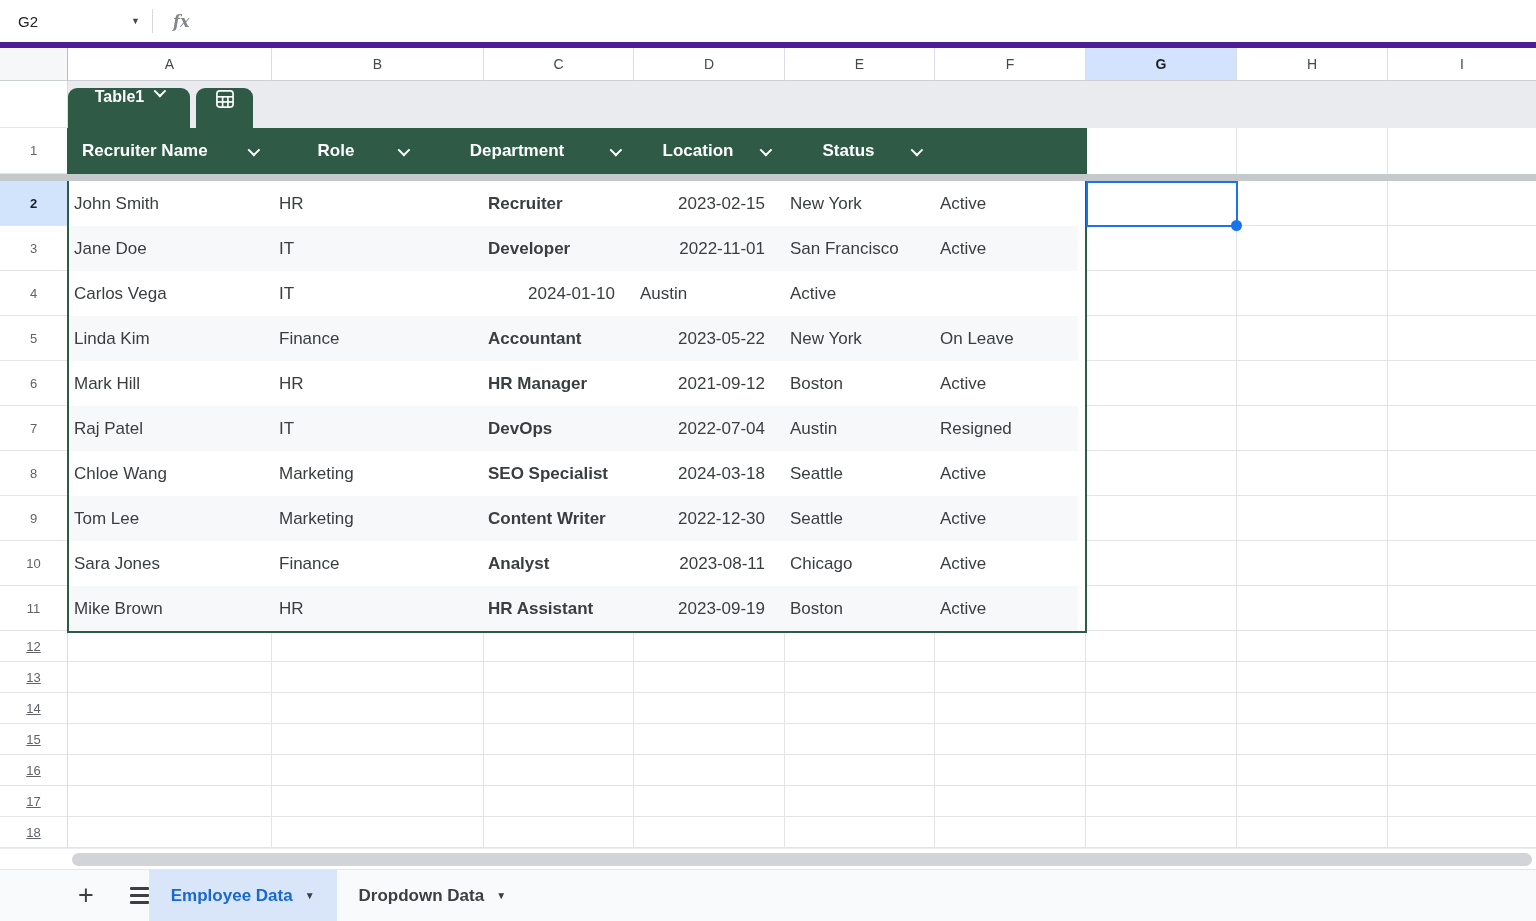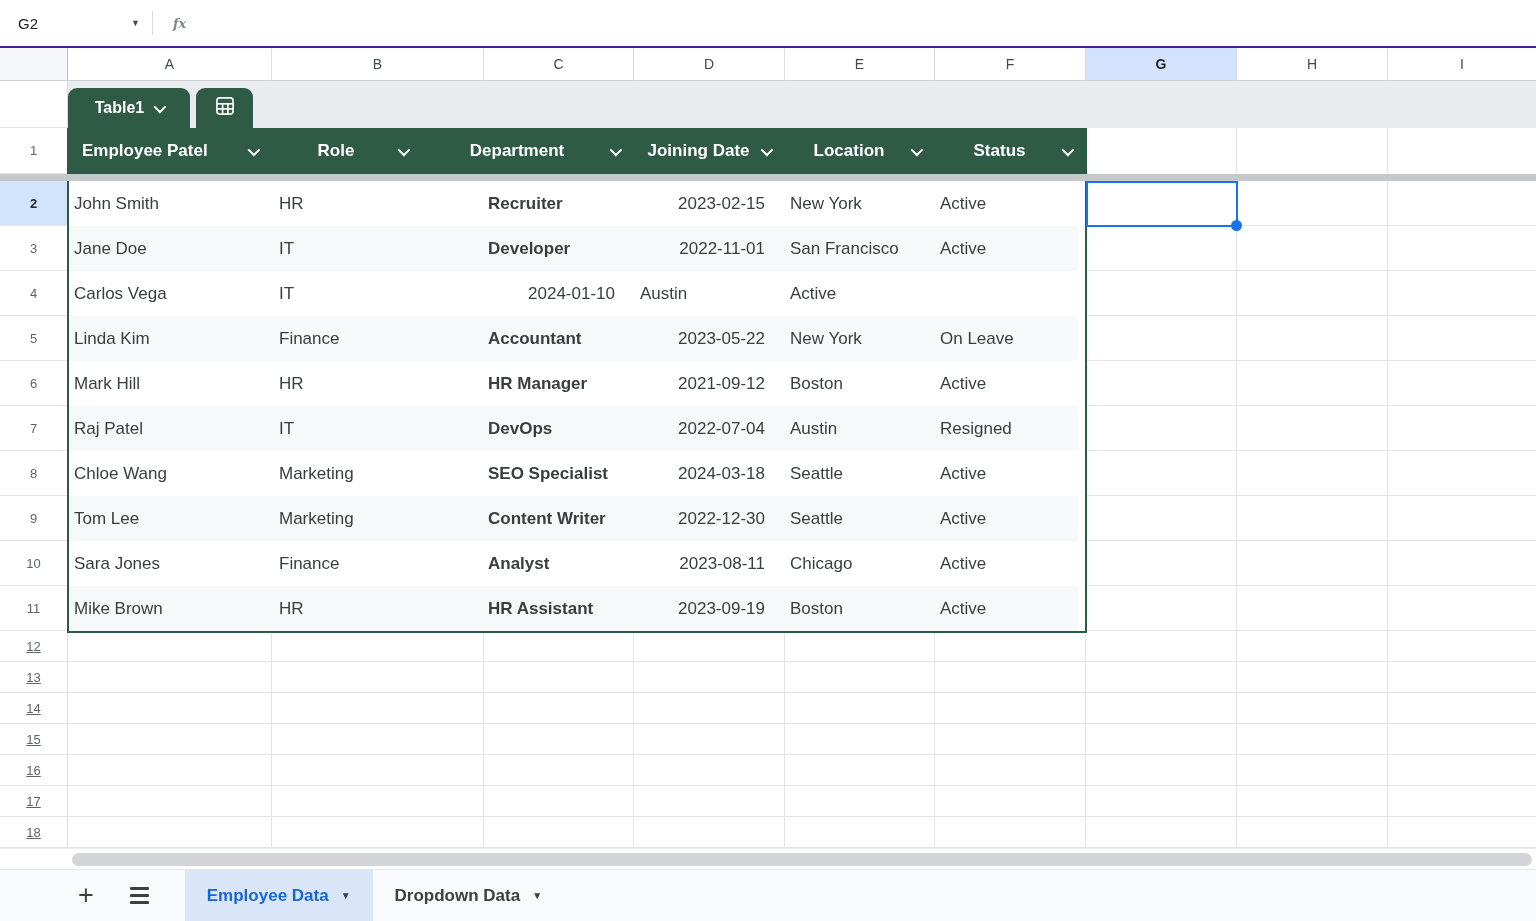--- a/index.html
+++ b/index.html
@@ -2,40 +2,40 @@
 <html><head>
 <meta charset="utf-8">
 <style>
   * { box-sizing: border-box; margin: 0; padding: 0; }
   html,body { background:#fff; }
   body { font-family: "Liberation Sans", sans-serif; }
   .screen { position:relative; width:1536px; height:921px; background:#fff; overflow:hidden; }
 
   
   .topbar { position:absolute; top:0; left:0; width:1536px; height:48px; background:#fff;
-            display:flex; align-items:center; border-bottom:2px solid #4c1d95; }
+            display:flex; align-items:center; border-bottom:6px solid #4c1d95; }
   .namebox { display:flex; align-items:center; width:150px; padding-left:18px; height:100%; cursor:pointer; }
   .nb-value { font-size:15px; color:#202124; }
   .nb-arrow { margin-left:auto; margin-right:10px; font-size:9px; color:#45494d; }
   .vsep { width:1px; height:24px; background:#d7d9dc; margin:0 14px 0 2px; }
-  .fx { font-family:"DejaVu Serif", serif; font-style:italic; font-weight:600; font-size:13px; color:#80868b; margin-left:6px; }
+  .fx { font-family:"DejaVu Serif", serif; font-style:italic; font-weight:600; font-size:16px; color:#80868b; margin-left:6px; }
 
   
   .colheaders { position:absolute; top:48px; left:0; width:1536px; height:33px; display:flex; }
   .corner { width:68px; height:100%; background:#f6f7f8; border-right:1px solid #b9bcbf; border-bottom:1px solid #cdd0d3; }
   .colh { height:100%; display:flex; align-items:center; justify-content:center; font-size:14px; color:#45494c;
           background:#fff; border-right:1px solid #dadcdf; border-bottom:1px solid #cdd0d3; cursor:pointer; }
   .colh.sel { background:#d3e3fd; color:#1b1f24; font-weight:bold; }
   .w0{width:204px}.w1{width:212px}.w2{width:150px}.w3{width:151px}.w4{width:150px}
   .w5{width:151px}.w6{width:151px}.w7{width:151px}.w8{width:148px;border-right:none}
 
   
   .chipband { position:absolute; top:81px; left:68px; width:1468px; height:47px; background:#e9ebee; }
   .chip { position:absolute; bottom:0; height:40px; background:#2e5a46; border-radius:9px 9px 0 0;
-          display:flex; align-items:center; justify-content:center; cursor:pointer; }
+          display:flex; justify-content:center; cursor:pointer; }
   .chip-name { left:0; width:122px; gap:10px; }
   .chip-name span.lbl { color:#fff; font-size:16px; font-weight:bold; }
   .chip-tool { left:128px; width:57px; }
 
   .chev { display:inline-block; width:9px; height:9px; border-right:2px solid #fff; border-bottom:2px solid #fff;
           transform:rotate(45deg) translateY(-2px); }
 
   
   .row1 { position:absolute; top:128px; left:68px; width:1018px; height:46px; background:#2e5a46; display:flex; }
   .hcell { position:relative; height:100%; display:flex; align-items:center; justify-content:center;
@@ -109,21 +109,21 @@
 
   
   .tabbar { position:absolute; top:869px; left:0; width:1536px; height:52px; background:#f9fafb;
             border-top:1px solid #e4e6e8; display:flex; align-items:center; }
   .plus-btn { margin-left:78px; font-size:27px; font-weight:300; color:#3c4043; line-height:1; cursor:pointer; }
   .menu-btn { margin-left:36px; display:flex; flex-direction:column; gap:4px; cursor:pointer; }
   .menu-btn i { display:block; width:19px; height:3px; background:#3c4043; border-radius:1px; }
   .sheettab { height:52px; display:flex; align-items:center; gap:12px; padding:0 22px; cursor:pointer; }
   .sheettab .t-label { font-size:17px; font-weight:bold; color:#3c4043; }
   .sheettab .t-arrow { font-size:10px; color:#3c4043; }
-  .sheettab.active { background:#d9e5f9; margin-left:36px; }
+  .sheettab.active { background:#d9e5f9; }
   .sheettab.active .t-label { color:#1967d2; }
 </style>
 </head>
 <body>
 
 <div class="screen">
 
   <div class="topbar">
     <div class="namebox">
       <span class="nb-value">G2</span>
@@ -177,33 +177,29 @@
           <line x1="9.4" y1="9.6" x2="9.4" y2="20.8" stroke="#ffffff" stroke-width="1.8"></line>
           <line x1="15.2" y1="9.6" x2="15.2" y2="20.8" stroke="#ffffff" stroke-width="1.8"></line>
           <line x1="3.2" y1="15.2" x2="20.8" y2="15.2" stroke="#ffffff" stroke-width="1.8"></line>
         </svg>
       </span>
     </div>
   </div>
 
   <div class="row1">
     <div class="hcell first w0">
-      <span>Employee Patel</span>
+      <span>Recruiter Name</span>
       <span class="chev chev-abs"></span>
     </div>
     <div class="hcell w2">
       <span>Role</span>
       <span class="chev chev-abs"></span>
     </div>
     <div class="hcell w1">
       <span>Department</span>
-      <span class="chev chev-abs"></span>
-    </div>
-    <div class="hcell w3">
-      <span>Joining Date</span>
       <span class="chev chev-abs"></span>
     </div>
     <div class="hcell w4">
       <span>Location</span>
       <span class="chev chev-abs"></span>
     </div>
     <div class="hcell w5">
       <span>Status</span>
       <span class="chev chev-abs"></span>
     </div>

